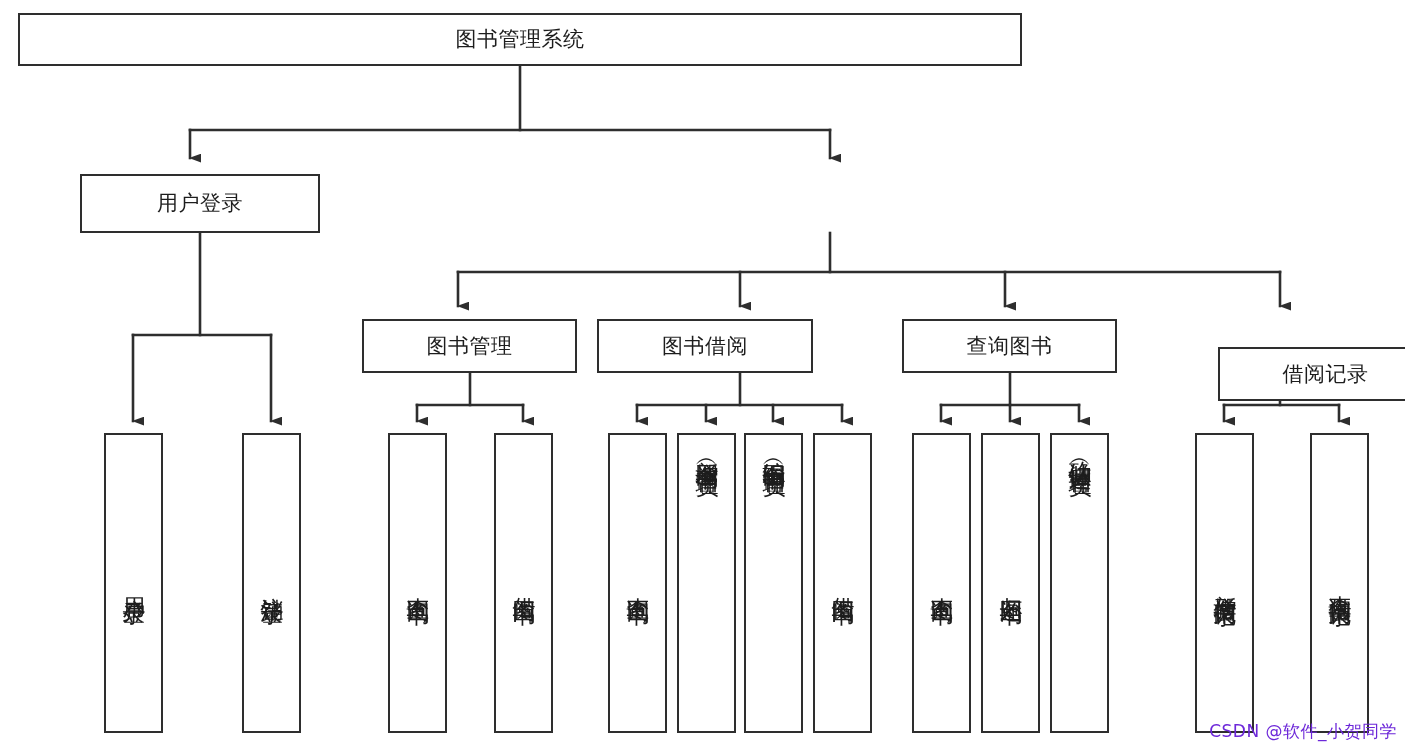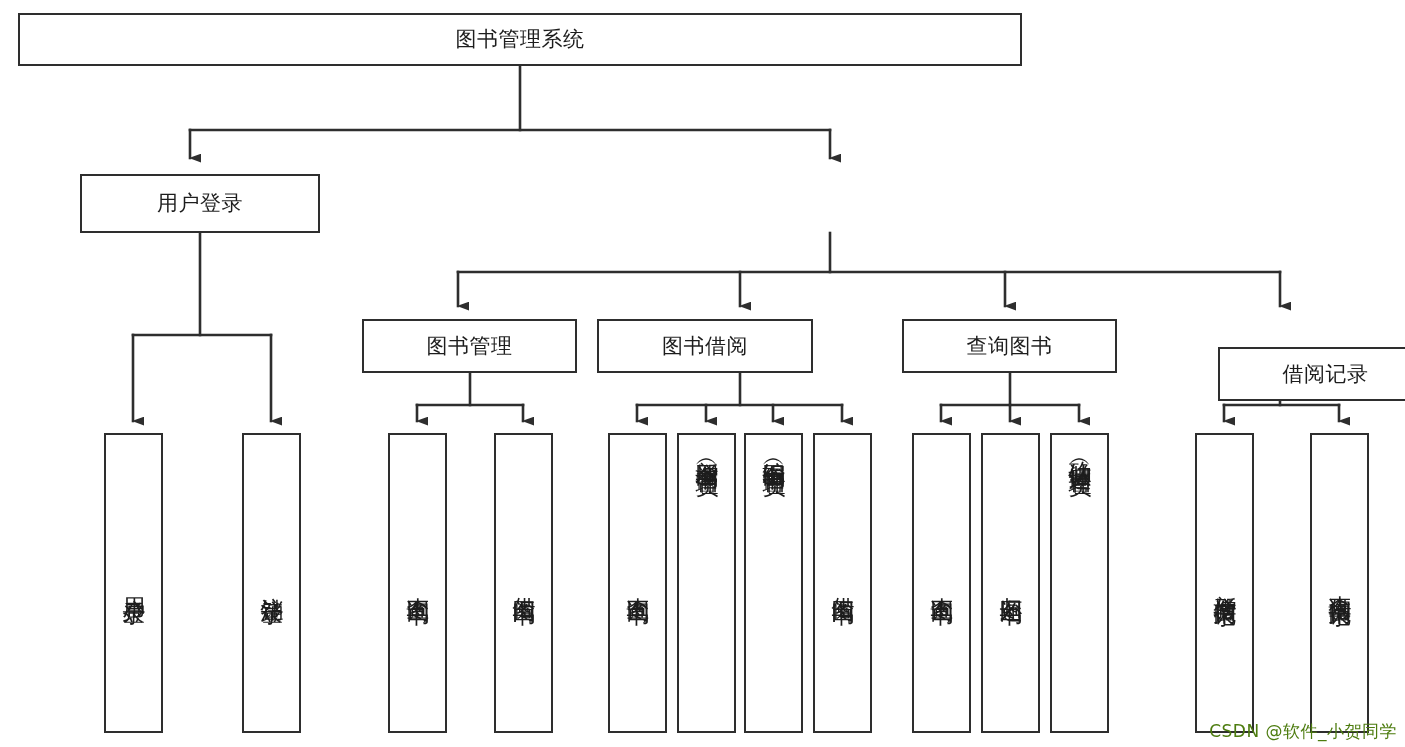--- a/index.html
+++ b/index.html
@@ -63,21 +63,21 @@
     line-height: 1.12;
     letter-spacing: 2px;
     white-space: nowrap;
     text-align: center;
   }
   #watermark {
     position: absolute;
     right: 8px;
     bottom: 4px;
     font-size: 17px;
-    color: #4d7c0f;
+    color: #6d28d9;
     white-space: nowrap;
     letter-spacing: 0.5px;
   }
 </style>
 </head>
 <body>
 
 <div id="canvas">
 
   <svg id="diagram-svg" viewBox="0 0 1405 747" xmlns="http://www.w3.org/2000/svg">

